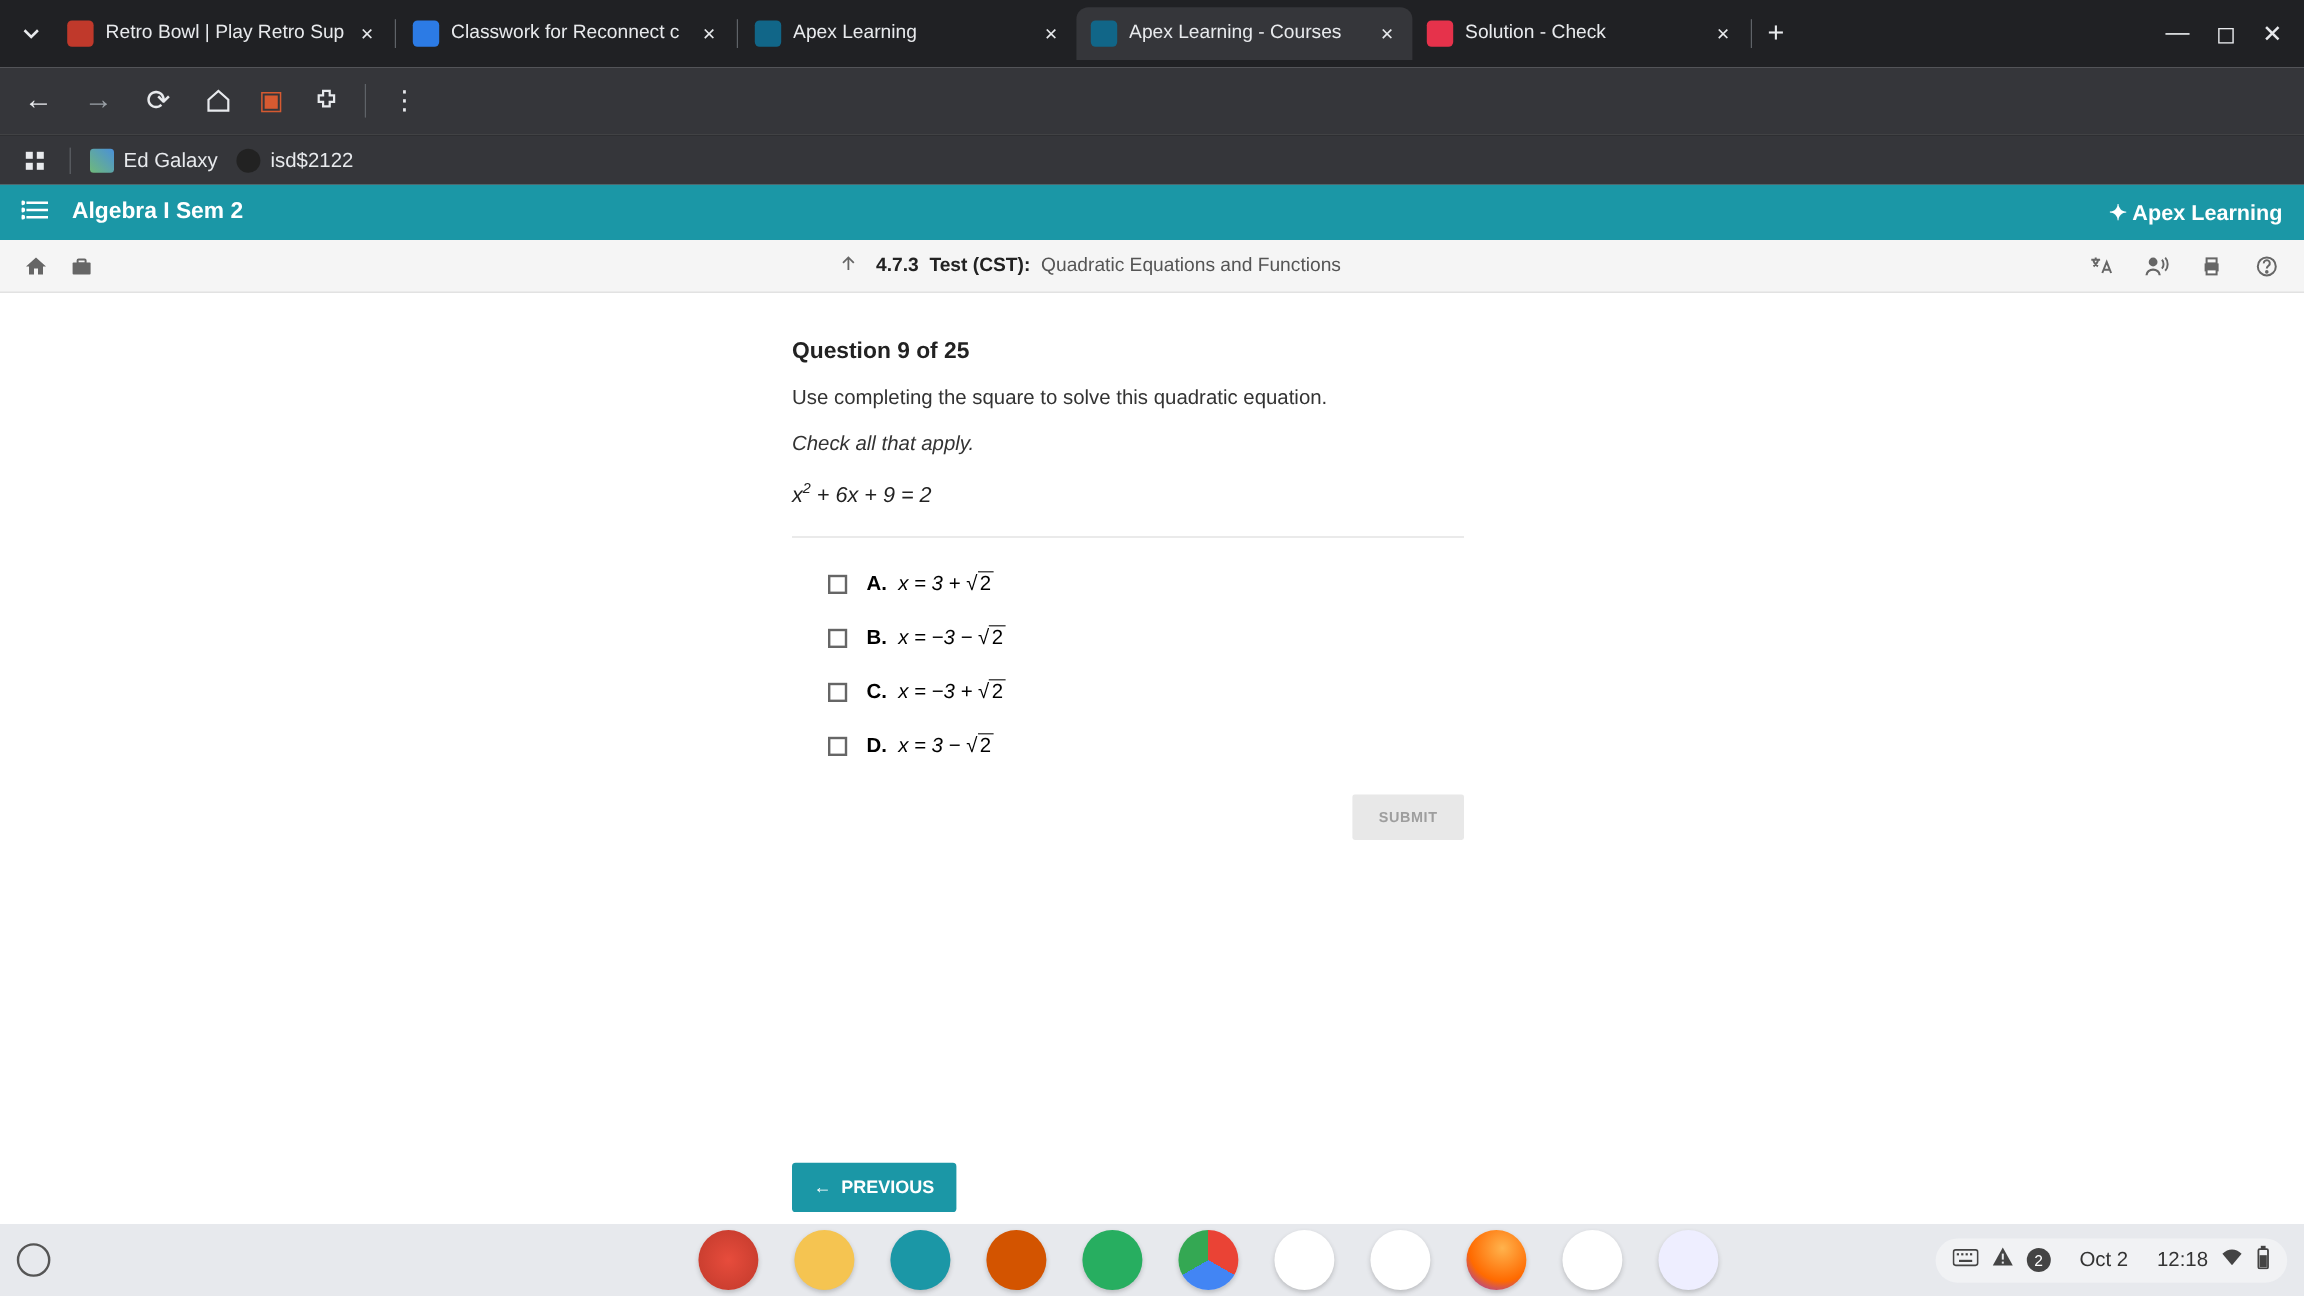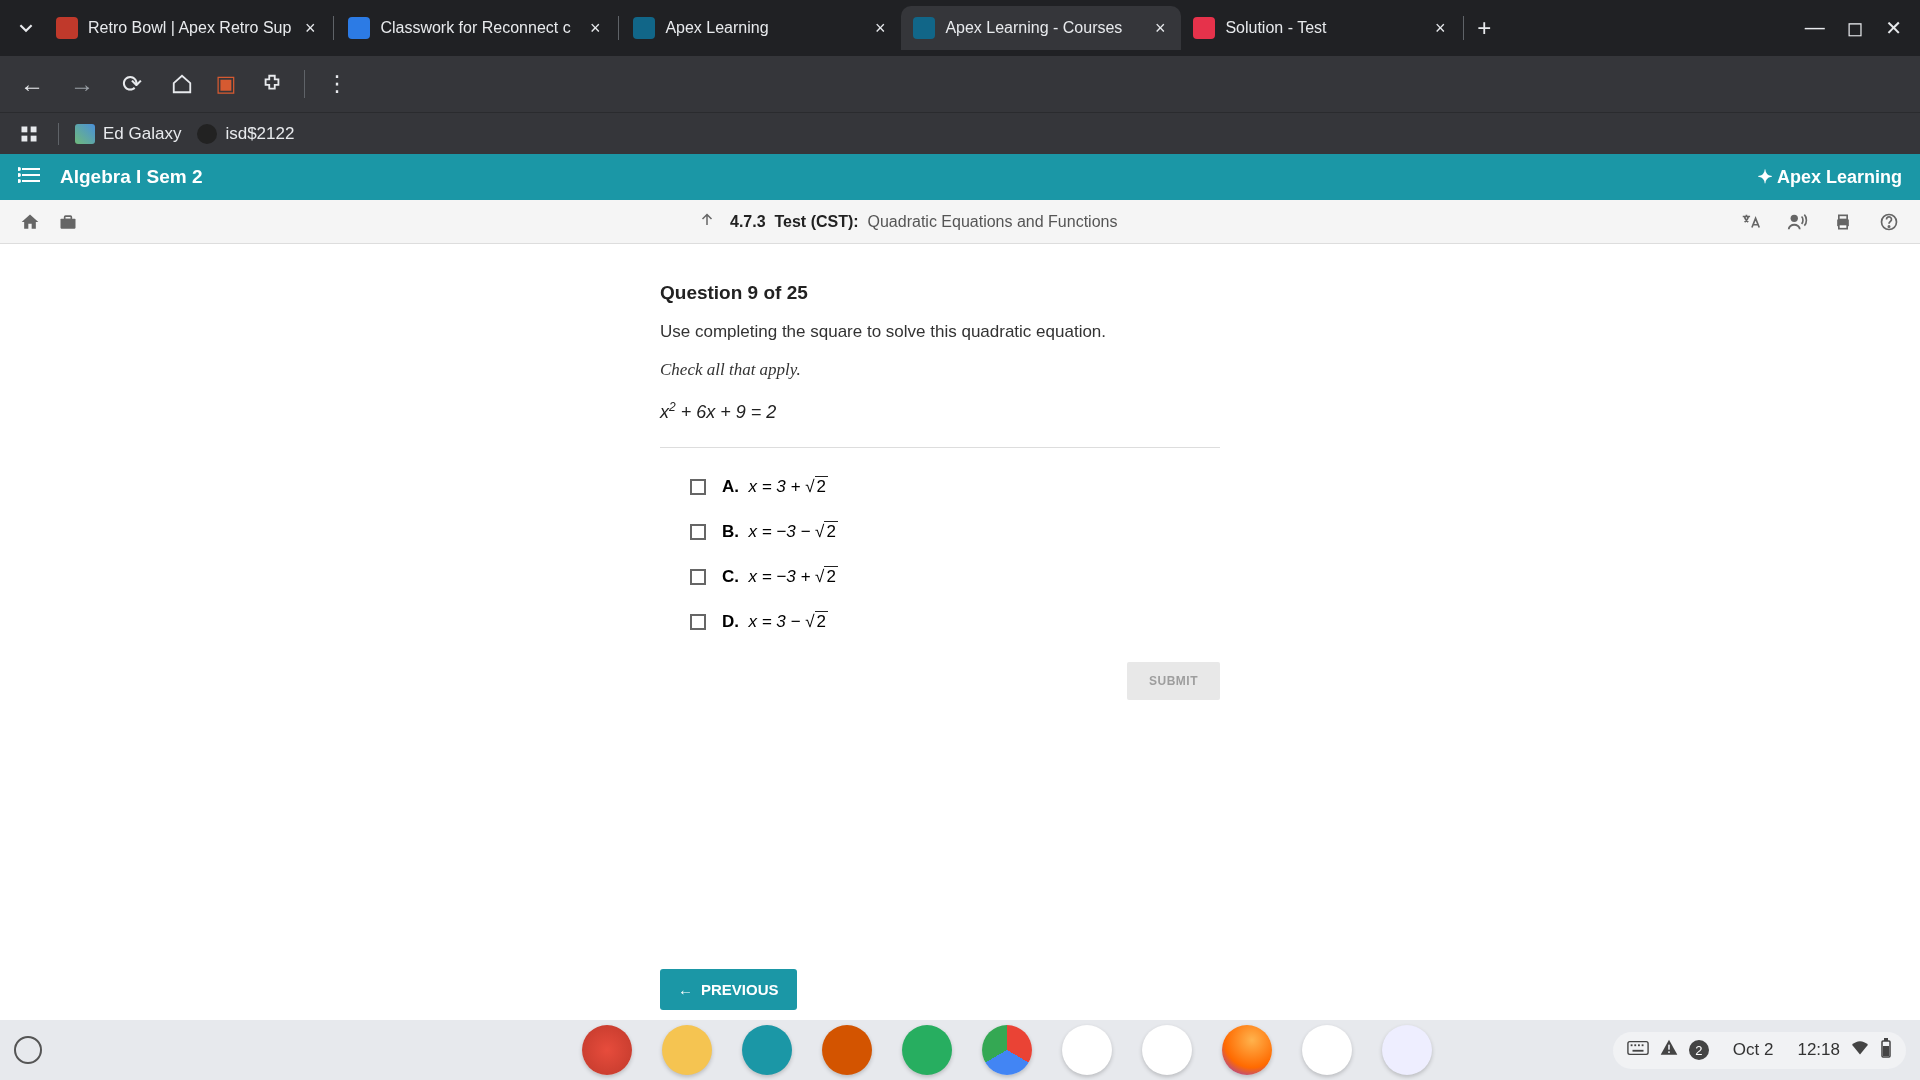--- a/index.html
+++ b/index.html
@@ -52,21 +52,21 @@
   .bc-up { cursor: pointer; font-size: 20px; color: #666; }
   .bc-text strong { color: #222; }
   .bc-spacer { flex: 1; }
   .bc-right-icon { width: 26px; height: 26px; display: flex; align-items: center; justify-content: center; cursor: pointer; font-size: 20px; color: #666; margin-left: 6px; }
   
   
   .content { padding: 38px 0 0 0; position: relative; height: calc(1080px - 56px - 56px - 42px - 46px - 44px - 60px); }
   .question-block { width: 560px; margin-left: 660px; }
   .q-header { font-size: 19px; font-weight: bold; color: #222; margin-bottom: 18px; }
   .q-instruction { font-size: 17px; color: #333; margin-bottom: 18px; }
-  .q-hint { font-size: 17px; font-style: italic; color: #333; margin-bottom: 20px; font-family: Liberation Serif, serif; }
+  .q-hint { font-size: 17px; font-style: italic; color: #333; margin-bottom: 20px; }
   .q-equation { font-size: 18px; font-style: italic; color: #222; padding-bottom: 24px; border-bottom: 1px solid #ddd; margin-bottom: 28px; }
   .q-equation sup { font-size: 12px; }
   .options { margin-left: 30px; }
   .option { display: flex; align-items: center; gap: 16px; margin-bottom: 24px; font-size: 17px; text-align: right; }
   .checkbox { width: 16px; height: 16px; border: 2px solid #666; cursor: pointer; flex-shrink: 0; }
   .opt-letter { font-weight: bold; }
   .opt-text { font-style: italic; }
   .sqrt { display: inline-flex; align-items: center; }
   .sqrt-sym { font-style: normal; }
   .sqrt-rad { border-top: 1.5px solid #222; padding: 0 2px; font-style: normal; }
@@ -93,21 +93,21 @@
 <body>
 
 <div class="chrome-top">
   <div class="tab-dropdown">
     <svg width="14" height="14" viewBox="0 0 10 10">
         <path d="M1 3 L5 7 L9 3" stroke="#e8eaed" stroke-width="1.5" fill="none"></path>
       </svg>
   </div>
   <div class="tab">
     <div class="favicon" style="background:#c0392b"></div>
-    <span class="tab-title">Retro Bowl | Apex Retro Sup</span>
+    <span class="tab-title">Retro Bowl | Play Retro Sup</span>
     <span class="tab-close">×</span>
   </div>
   <div class="tab-sep"></div>
   <div class="tab">
     <div class="favicon" style="background:#2c7be5"></div>
     <span class="tab-title">Classwork for Reconnect c</span>
     <span class="tab-close">×</span>
   </div>
   <div class="tab-sep"></div>
   <div class="tab">
@@ -115,21 +115,21 @@
     <span class="tab-title">Apex Learning</span>
     <span class="tab-close">×</span>
   </div>
   <div class="tab active">
     <div class="favicon" style="background:#168"></div>
     <span class="tab-title">Apex Learning - Courses</span>
     <span class="tab-close">×</span>
   </div>
   <div class="tab">
     <div class="favicon" style="background:#e6324b"></div>
-    <span class="tab-title">Solution - Test</span>
+    <span class="tab-title">Solution - Check</span>
     <span class="tab-close">×</span>
   </div>
   <div class="tab-sep"></div>
   <div class="new-tab">+</div>
   <div class="chrome-spacer"></div>
   <div class="win-controls">
     <span class="win-btn">—</span>
     <span class="win-btn">◻</span>
     <span class="win-btn">✕</span>
   </div>

